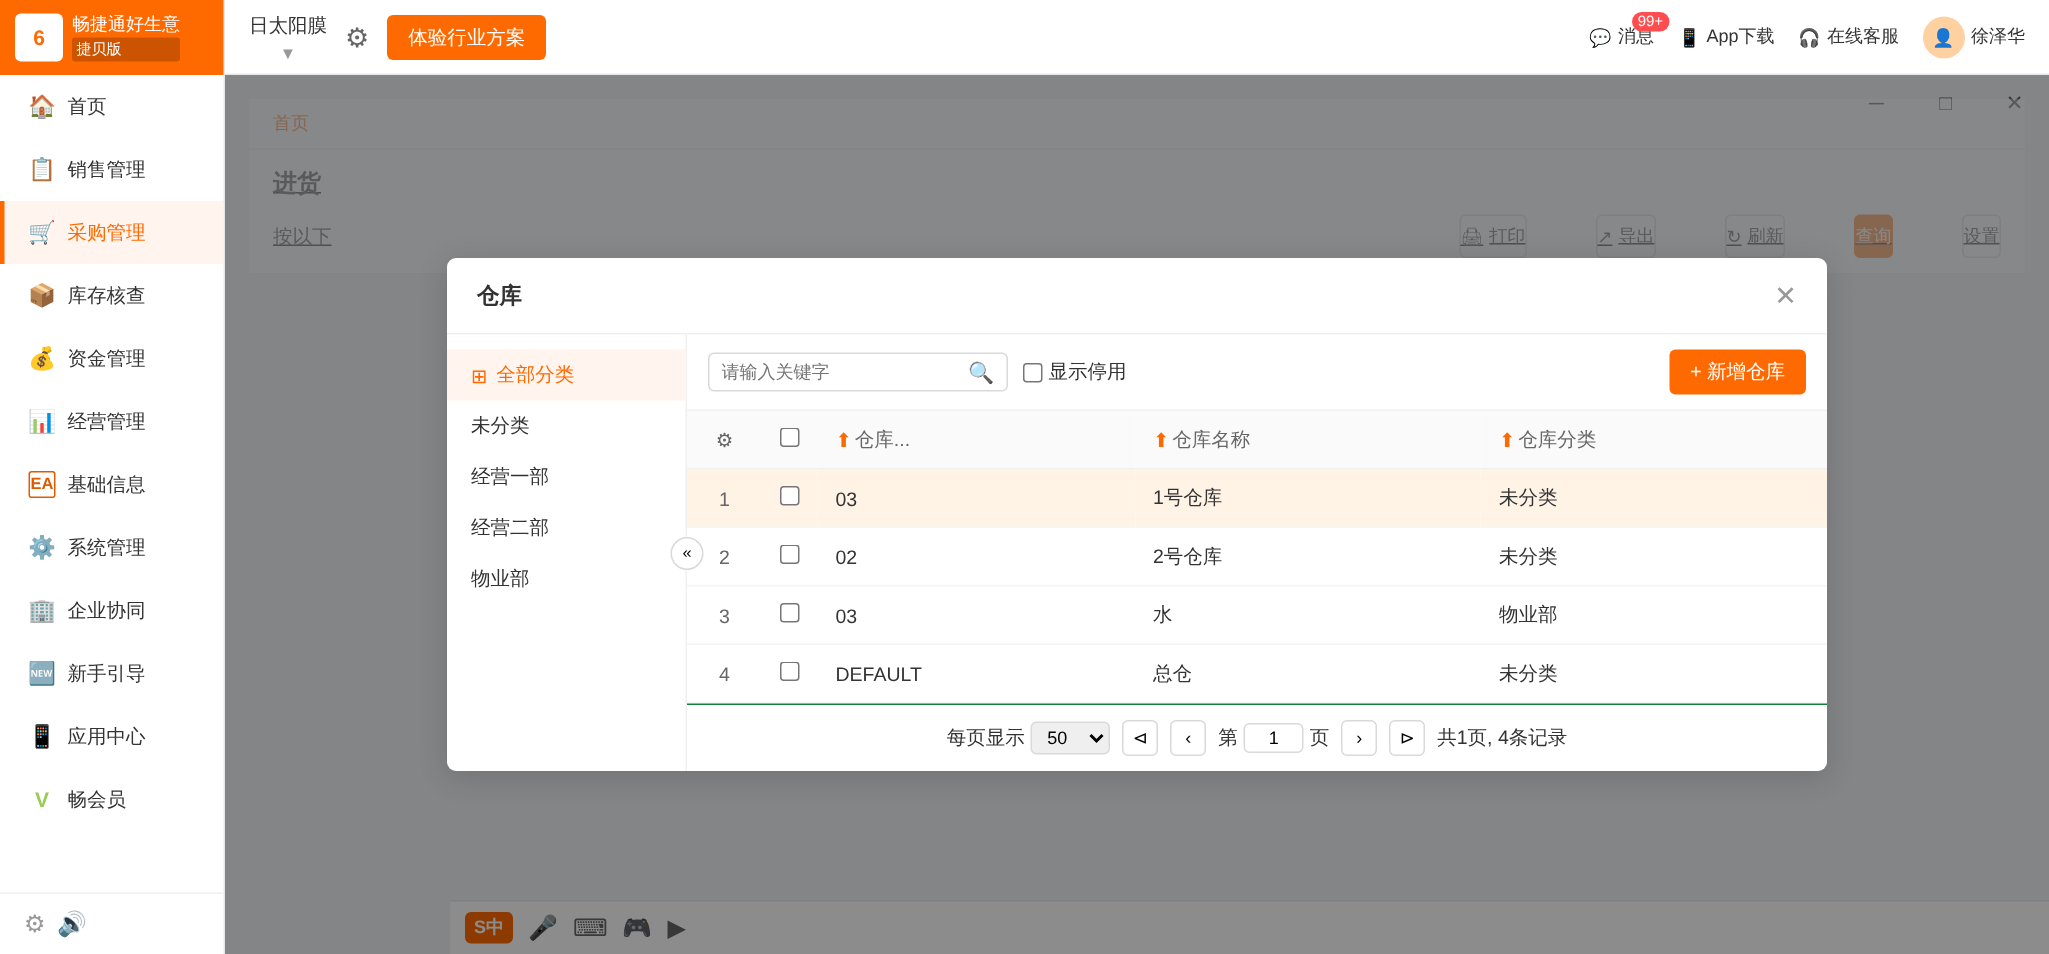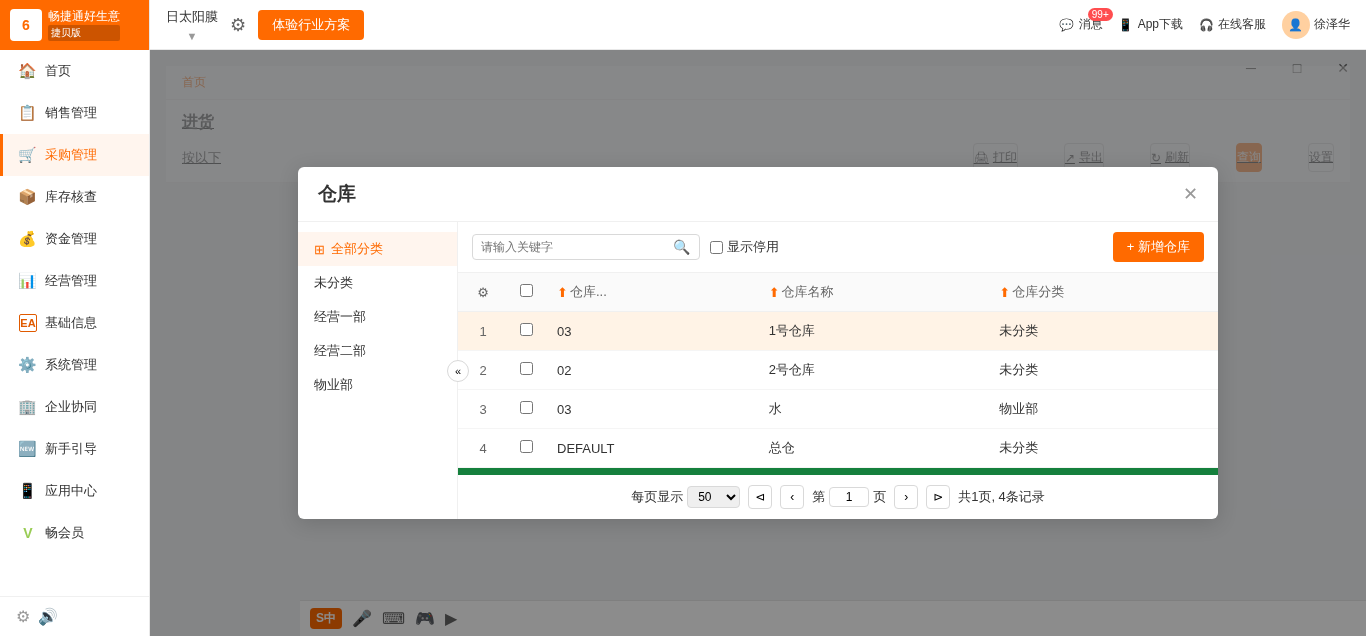--- a/index.html
+++ b/index.html
@@ -179,21 +179,21 @@
       flex-direction: column;
       box-shadow: 0 4px 20px rgba(0,0,0,0.15);
     }
     .dialog-header {
       display: flex;
       align-items: center;
       justify-content: space-between;
       padding: 14px 20px;
       border-bottom: 1px solid #f0f0f0;
     }
-    .dialog-title { font-size: 19px; font-weight: 600; color: #333; }
+    .dialog-title { font-size: 15px; font-weight: 600; color: #333; }
     .dialog-close { cursor: pointer; color: #999; font-size: 18px; }
     .dialog-body { display: flex; flex: 1; overflow: hidden; }
 
     
     .cat-sidebar {
       width: 160px;
       border-right: 1px solid #f0f0f0;
       padding: 10px 0;
       flex-shrink: 0;
     }
@@ -217,21 +217,21 @@
       padding: 10px 14px;
       border-bottom: 1px solid #f0f0f0;
     }
     .search-box {
       display: flex;
       align-items: center;
       border: 1px solid #d9d9d9;
       border-radius: 4px;
       padding: 4px 8px;
       gap: 6px;
-      width: 228px;
+      width: 200px;
     }
     .search-box input {
       border: none;
       outline: none;
       font-size: 12px;
       color: #333;
       width: 100%;
     }
     .search-icon { color: #999; font-size: 14px; cursor: pointer; }
     .show-disabled { display: flex; align-items: center; gap: 4px; font-size: 13px; color: #333; }
@@ -269,21 +269,21 @@
 
     
     .pagination {
       display: flex;
       align-items: center;
       justify-content: center;
       padding: 10px 14px;
       gap: 8px;
       font-size: 13px;
       color: #333;
-      border-top: 7px solid #15803d;
+      border-top: 1px solid #15803d;
     }
     .page-size-select {
       display: flex;
       align-items: center;
       gap: 4px;
     }
     .page-size-select select {
       border: 1px solid #d9d9d9;
       border-radius: 4px;
       padding: 2px 4px 2px 6px;

